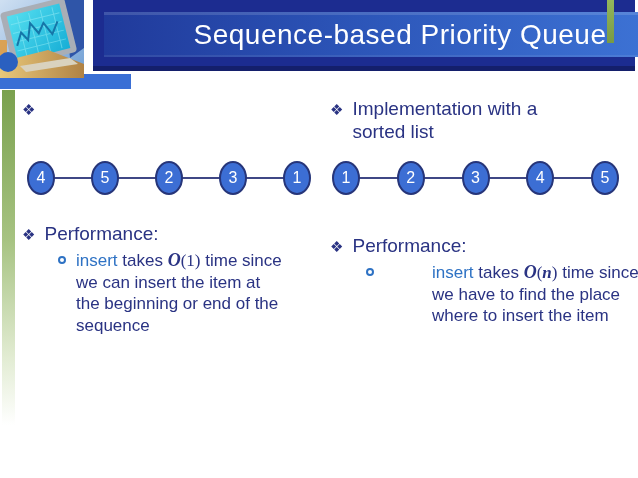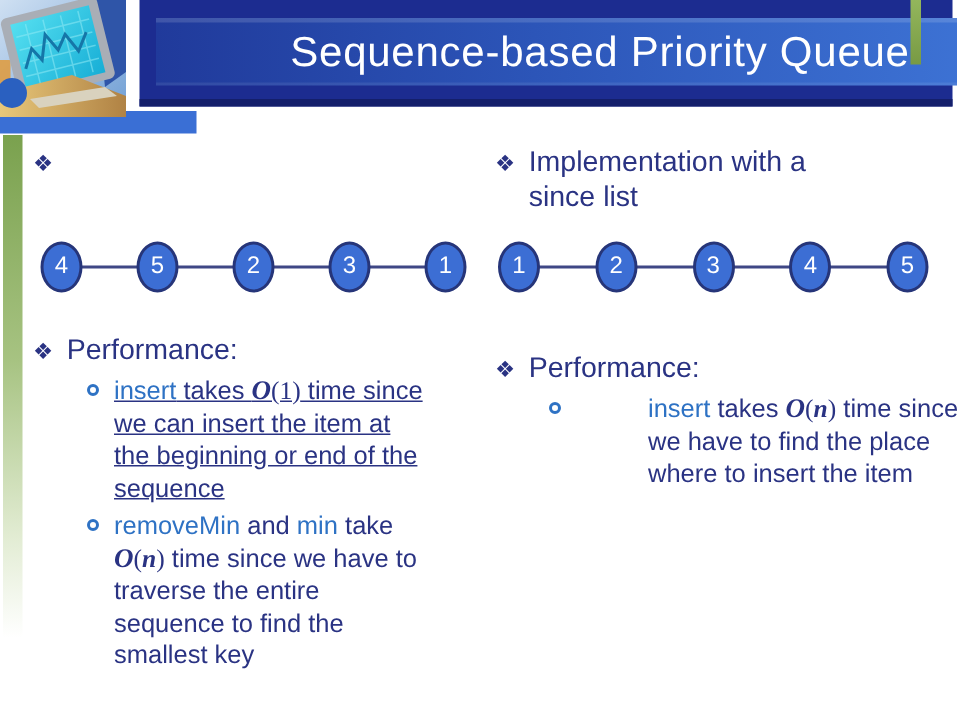--- a/index.html
+++ b/index.html
@@ -128,31 +128,27 @@
   </div>
 
   <div class="h-bullet" style="left:22px;top:222px;">
     <span class="h-marker">❖</span>
     <span class="h-text">Performance:</span>
   </div>
 
   <div class="sub-list" style="left:58px;top:250px;">
     <div class="sub-item">
       <span class="sub-marker"></span>
-      <span class="sub-text" style="width:208px;text-decoration:underline;"><span class="seg-kw">insert</span><span> takes </span><span class="seg-bigO">O</span><span class="seg-serif">(1)</span><span> time since we can insert the item at the beginning or end of the sequence</span></span>
-    </div>
-    <div class="sub-item" style="margin-top:4px;">
-      <span class="sub-marker"></span>
-      <span class="sub-text" style="width:208px;"><span class="seg-kw">removeMin</span><span> and </span><span class="seg-kw">min</span><span> take </span><span class="seg-bigO">O</span><span class="seg-serif">(</span><span class="seg-var">n</span><span class="seg-serif">)</span><span> time since we have to traverse the entire sequence to find the smallest key</span></span>
+      <span class="sub-text" style="width:208px;"><span class="seg-kw">insert</span><span> takes </span><span class="seg-bigO">O</span><span class="seg-serif">(1)</span><span> time since we can insert the item at the beginning or end of the sequence</span></span>
     </div>
   </div>
 
   <div class="h-bullet" style="left:330px;top:97px;width:268px;">
     <span class="h-marker">❖</span>
-    <span class="h-text" style="width:232px;">Implementation with a since list</span>
+    <span class="h-text" style="width:232px;">Implementation with a sorted list</span>
   </div>
 
   <div class="node-row" style="left:332px;width:287px;">
     <div class="connector"></div>
     <div class="node">
         <span>1</span>
       </div>
     <div class="node">
         <span>2</span>
       </div>

